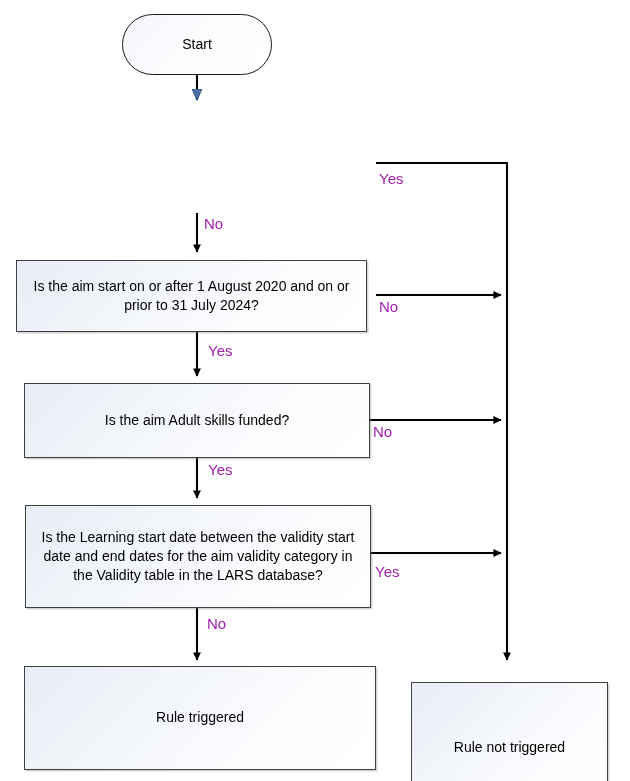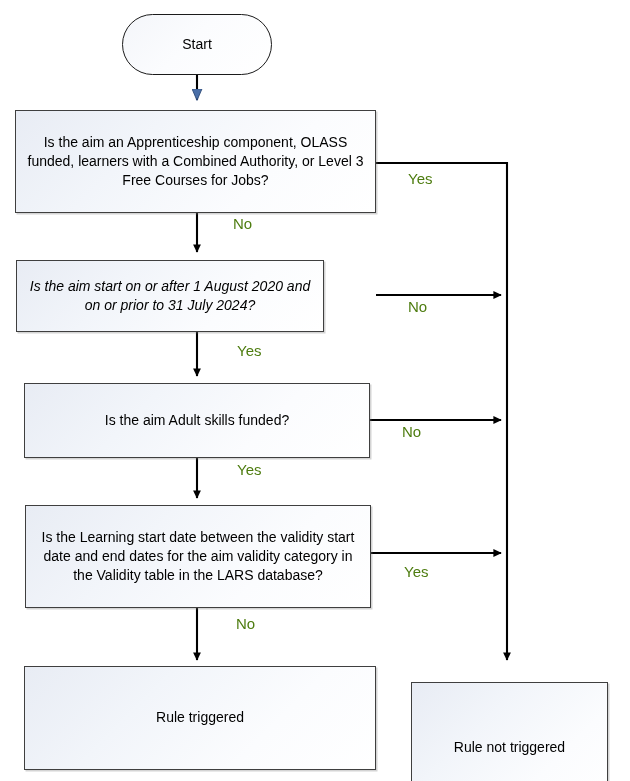--- a/index.html
+++ b/index.html
@@ -45,25 +45,24 @@
     border: 1.3px solid #1b1b1b;
     border-radius: 999px;
     background: linear-gradient(135deg, #f4f6fa 0%, #fbfcfe 45%, #ffffff 100%);
   }
   .node-text {
     display: block;
     white-space: pre-line;
   }
   .edge-label {
     position: absolute;
-    color: #4d7c0f;
+    color: #a21caf;
     font-size: 15px;
     line-height: 1;
     white-space: nowrap;
-    margin-left: 29px;
   }
 </style>
 </head>
 <body>
 
 <div id="flowchart-root">
 
   <svg id="flow-svg" viewBox="0 0 630 781">
     <defs>
       <marker id="arrow-black" markerWidth="9" markerHeight="9" refX="7.6" refY="4.5" orient="auto" markerUnits="userSpaceOnUse">
@@ -108,25 +107,22 @@
 
     <g>
       <path d="M197,608 L197,660" stroke="#000000" stroke-width="2.1" fill="none" marker-end="url(#arrow-black)"></path>
     </g>
   </svg>
 
   <div class="node node-terminator" style="left:122px; top:14px; width:150px; height:61px;">
     <span class="node-text">Start</span>
   </div>
 
-  <div class="node node-box" style="left:15px; top:110px; width:361px; height:103px;">
-    <span class="node-text">Is the aim an Apprenticeship component, OLASS funded, learners with a Combined Authority, or Level 3 Free Courses for Jobs?</span>
-  </div>
 
-  <div class="node node-box" style="left:16px; top:260px; width:308px; height:72px;font-style:italic;">
+  <div class="node node-box" style="left:16px; top:260px; width:351px; height:72px;">
     <span class="node-text">Is the aim start on or after 1 August 2020 and on or prior to 31 July 2024?</span>
   </div>
 
   <div class="node node-box" style="left:25px; top:505px; width:346px; height:103px;">
     <span class="node-text">Is the Learning start date between the validity start date and end dates for the aim validity category in the Validity table in the LARS database?</span>
   </div>
 
   <div class="node node-box" style="left:24px; top:383px; width:346px; height:75px;">
     <span class="node-text">Is the aim Adult skills funded?</span>
   </div>

